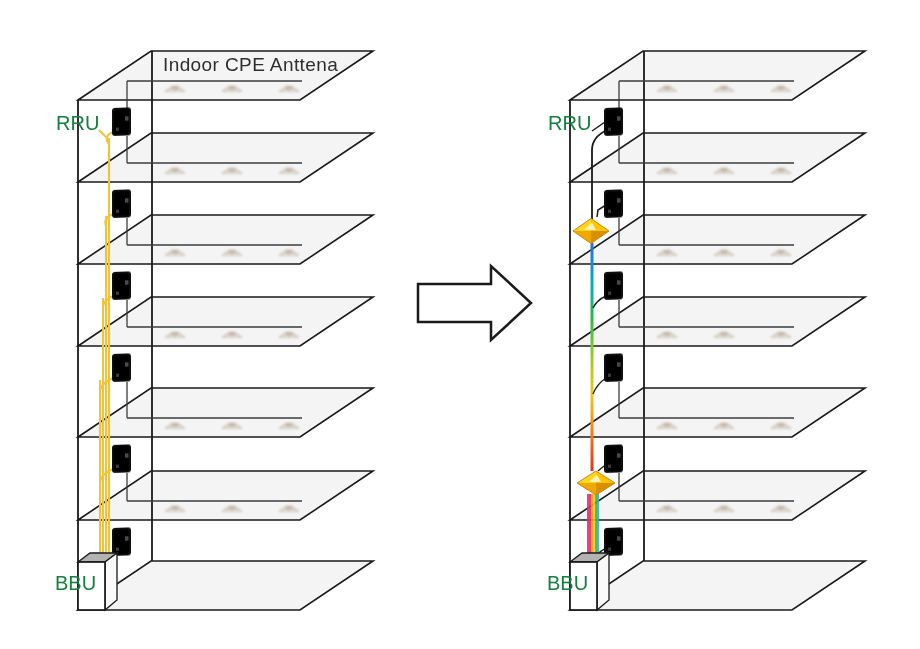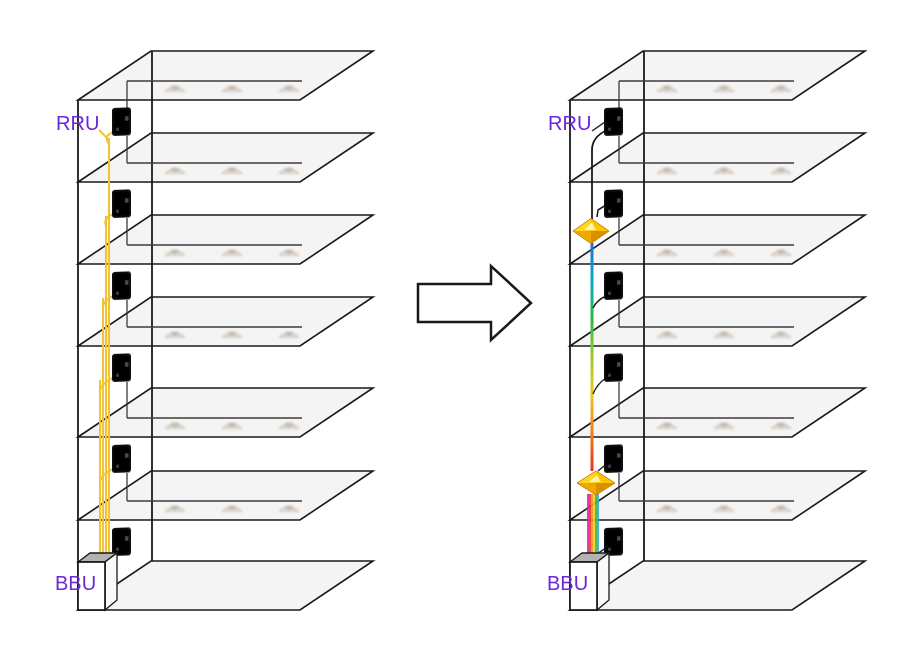--- a/index.html
+++ b/index.html
@@ -1,21 +1,21 @@
 <!DOCTYPE html>
 <html><head>
 <meta charset="utf-8">
 <style>
   html,body{margin:0;padding:0;background:#ffffff;}
   .stage{position:relative;width:920px;height:649px;background:#ffffff;overflow:hidden;
          font-family:"Liberation Sans",sans-serif;}
   .stage svg{position:absolute;left:0;top:0;}
   .lbl{position:absolute;color:#1c1c1c;white-space:nowrap;line-height:1;}
   .title{font-size:19px;letter-spacing:0.4px;color:#2e2e2e;}
-  .unit{font-size:20px;color:#6d28d9;}
+  .unit{font-size:20px;color:#15803d;}
 </style>
 </head>
 <body>
 
 <div class="stage">
   <svg id="diagram" width="920" height="649" viewBox="0 0 920 649">
       <defs>
         <filter id="soft" x="-40%" y="-40%" width="180%" height="180%">
           <feGaussianBlur stdDeviation="0.55"></feGaussianBlur>
         </filter>
@@ -413,19 +413,20 @@
           <polygon points="596,471 615,483 596,483" fill="#FFC400"></polygon>
           <polygon points="577,483 596,483 596,495" fill="#F0A800"></polygon>
           <polygon points="596,483 615,483 596,495" fill="#D88F00"></polygon>
           <polygon points="589,482 597,475 601,482" fill="#FFF6C0" opacity="0.95"></polygon>
           <polygon points="577,483 596,471 615,483 596,495" fill="none" stroke="#C8860A" stroke-width="1"></polygon>
         </g>
       </g>
       <polygon points="418,284 491,284 491,266 531,303 491,340 491,322 418,322" fill="#ffffff" stroke="#1a1a1a" stroke-width="2.5" stroke-linejoin="miter"></polygon>
     </svg>
 
+  <div class="lbl title" style="left:163px;top:55px;">Indoor CPE Anttena</div>
 
   <div class="lbl unit" style="left:56px;top:113px;">RRU</div>
   <div class="lbl unit" style="left:548px;top:113px;">RRU</div>
 
   <div class="lbl unit" style="left:55px;top:573px;">BBU</div>
   <div class="lbl unit" style="left:547px;top:573px;">BBU</div>
 </div>
 
 </body></html>

